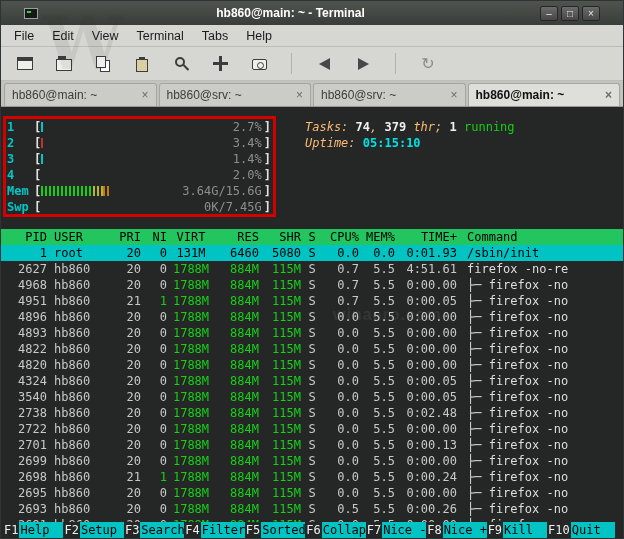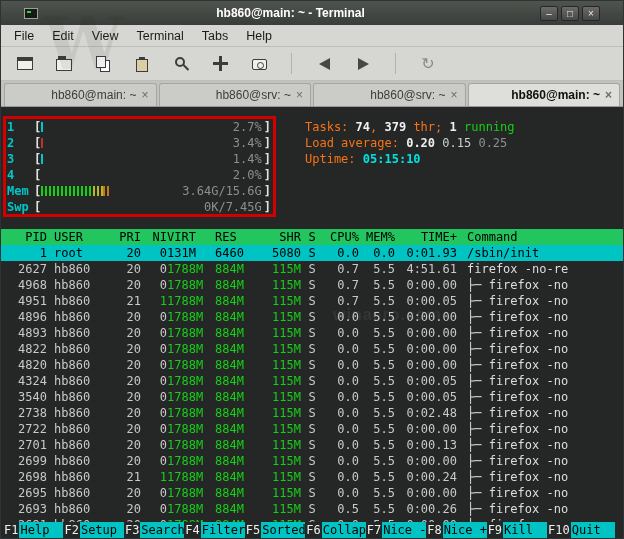--- a/index.html
+++ b/index.html
@@ -94,21 +94,21 @@
   .tab {
     flex: 1; height: 23px; min-width: 0;
     background: #cbcbc7;
     border: 1px solid #a5a5a1; border-bottom: none;
     border-radius: 3px 3px 0 0;
     display: flex; align-items: center;
     padding: 0 7px;
     font-size: 12px; color: #3d3d3d;
   }
   .tab.active { background: #dedeDA; color: #101010; font-weight: bold; }
-  .tlabel { flex: 1; text-align: right; white-space: nowrap; overflow: hidden; }
+  .tlabel { flex: 1; text-align: left; white-space: nowrap; overflow: hidden; }
   .tab-close { color: #6d6d6d; font-size: 12px; margin-left: 5px; line-height: 12px; }
 
   
   .terminal {
     flex: 1; position: relative; overflow: hidden;
     background: #242726;
     color: #c9c9c9;
     font-family: "DejaVu Sans Mono", monospace;
     font-size: 12px; line-height: 16px;
     padding-top: 4px;
@@ -129,41 +129,41 @@
   }
   .meter { display: flex; height: 16px; align-items: stretch; }
   .m-label { width: 27px; color: #00c7c7; font-weight: bold; }
   .m-brk { color: #e2e2e2; font-weight: bold; }
   .m-bar { flex: 1; position: relative; display: flex; align-items: stretch; padding: 3px 0; }
   .m-seg { display: inline-block; height: 10px; }
   .m-val { position: absolute; right: 2px; top: 0; color: #8e8e8e; line-height: 16px; }
 
   .stats { margin-left: 34px; }
   .stat-line { height: 16px; white-space: pre; }
-  .c-cyan  { color: #f97316; }
+  .c-cyan  { color: #fdba74; font-style: italic; }
   .c-bcyan { color: #00e2e2; font-weight: bold; }
   .c-white { color: #efefef; font-weight: bold; }
   .c-norm  { color: #cfcfcf; }
   .c-dim   { color: #8e8e8e; }
   .c-green { color: #17cf17; }
 
   
   .ptable { position: relative; z-index: 4; }
   .prow { display: flex; height: 16px; line-height: 16px; white-space: pre; padding-left: 6px; }
   .prow.header { background: #22c55e; }
   .prow.header span { color: #000000; }
   .prow.selected { background: #00c4c4; }
   .prow.selected span { color: #000000; }
 
   .col-pid  { width: 40px; text-align: right; }
   .col-user { width: 64px; text-align: left; padding-left: 7px; }
   .col-pri  { width: 30px; text-align: right; }
   .col-ni   { width: 26px; text-align: right; }
-  .col-virt { width: 48px; text-align: left; }
-  .col-res  { width: 44px; text-align: left; }
+  .col-virt { width: 48px; text-align: center; }
+  .col-res  { width: 44px; text-align: right; }
   .col-shr  { width: 42px; text-align: right; }
   .col-s    { width: 22px; text-align: center; }
   .col-cpu  { width: 36px; text-align: right; }
   .col-mem  { width: 36px; text-align: right; }
   .col-time { width: 62px; text-align: right; }
   .col-cmd  { flex: 1; text-align: left; padding-left: 10px; overflow: hidden; }
 
   .v-def   { color: #c9c9c9; }
   .v-green { color: #17cf17; }
   .v-cmd   { color: #dedede; }
@@ -311,21 +311,20 @@
             <span class="m-label">Swp</span>
             <span class="m-brk">[</span>
             <span class="m-bar">
               <span class="m-val">0K/7.45G</span>
             </span>
             <span class="m-brk">]</span>
           </div>
         </div>
       <div class="stats">
         <div class="stat-line"><span class="c-cyan">Tasks: </span><span class="c-white">74</span><span class="c-cyan">, </span><span class="c-white">379</span><span class="c-cyan"> thr; </span><span class="c-white">1</span><span class="c-green"> running</span></div>
-        <div class="stat-line"><span class="c-cyan">Load average: </span><span class="c-white">0.20 </span><span class="c-norm">0.15 </span><span class="c-dim">0.25</span></div>
         <div class="stat-line"><span class="c-cyan">Uptime: </span><span class="c-bcyan">05:15:10</span></div>
       </div>
     </div>
 
     <div class="ptable">
       <div class="prow header" id="pheader"><span class="col-pid">PID</span><span class="col-user">USER</span><span class="col-pri">PRI</span><span class="col-ni">NI</span><span class="col-virt">VIRT</span><span class="col-res">RES</span><span class="col-shr">SHR</span><span class="col-s">S</span><span class="col-cpu">CPU%</span><span class="col-mem">MEM%</span><span class="col-time">TIME+</span><span class="col-cmd">Command</span></div>
       <div id="prows">
           <div class="prow selected"><span class="col-pid v-def">1</span><span class="col-user v-def">root</span><span class="col-pri v-def">20</span><span class="col-ni v-def">0</span><span class="col-virt v-green">131M</span><span class="col-res v-green">6460</span><span class="col-shr v-green">5080</span><span class="col-s v-def">S</span><span class="col-cpu v-def">0.0</span><span class="col-mem v-def">0.0</span><span class="col-time v-def">0:01.93</span><span class="col-cmd v-cmd">/sbin/init</span></div>
           <div class="prow"><span class="col-pid v-def">2627</span><span class="col-user v-def">hb860</span><span class="col-pri v-def">20</span><span class="col-ni v-def">0</span><span class="col-virt v-green">1788M</span><span class="col-res v-green">884M</span><span class="col-shr v-green">115M</span><span class="col-s v-def">S</span><span class="col-cpu v-def">0.7</span><span class="col-mem v-def">5.5</span><span class="col-time v-def">4:51.61</span><span class="col-cmd v-cmd">firefox -no-re</span></div>
           <div class="prow"><span class="col-pid v-def">4968</span><span class="col-user v-def">hb860</span><span class="col-pri v-def">20</span><span class="col-ni v-def">0</span><span class="col-virt v-green">1788M</span><span class="col-res v-green">884M</span><span class="col-shr v-green">115M</span><span class="col-s v-def">S</span><span class="col-cpu v-def">0.7</span><span class="col-mem v-def">5.5</span><span class="col-time v-def">0:00.00</span><span class="col-cmd v-cmd">├─ firefox -no</span></div>

